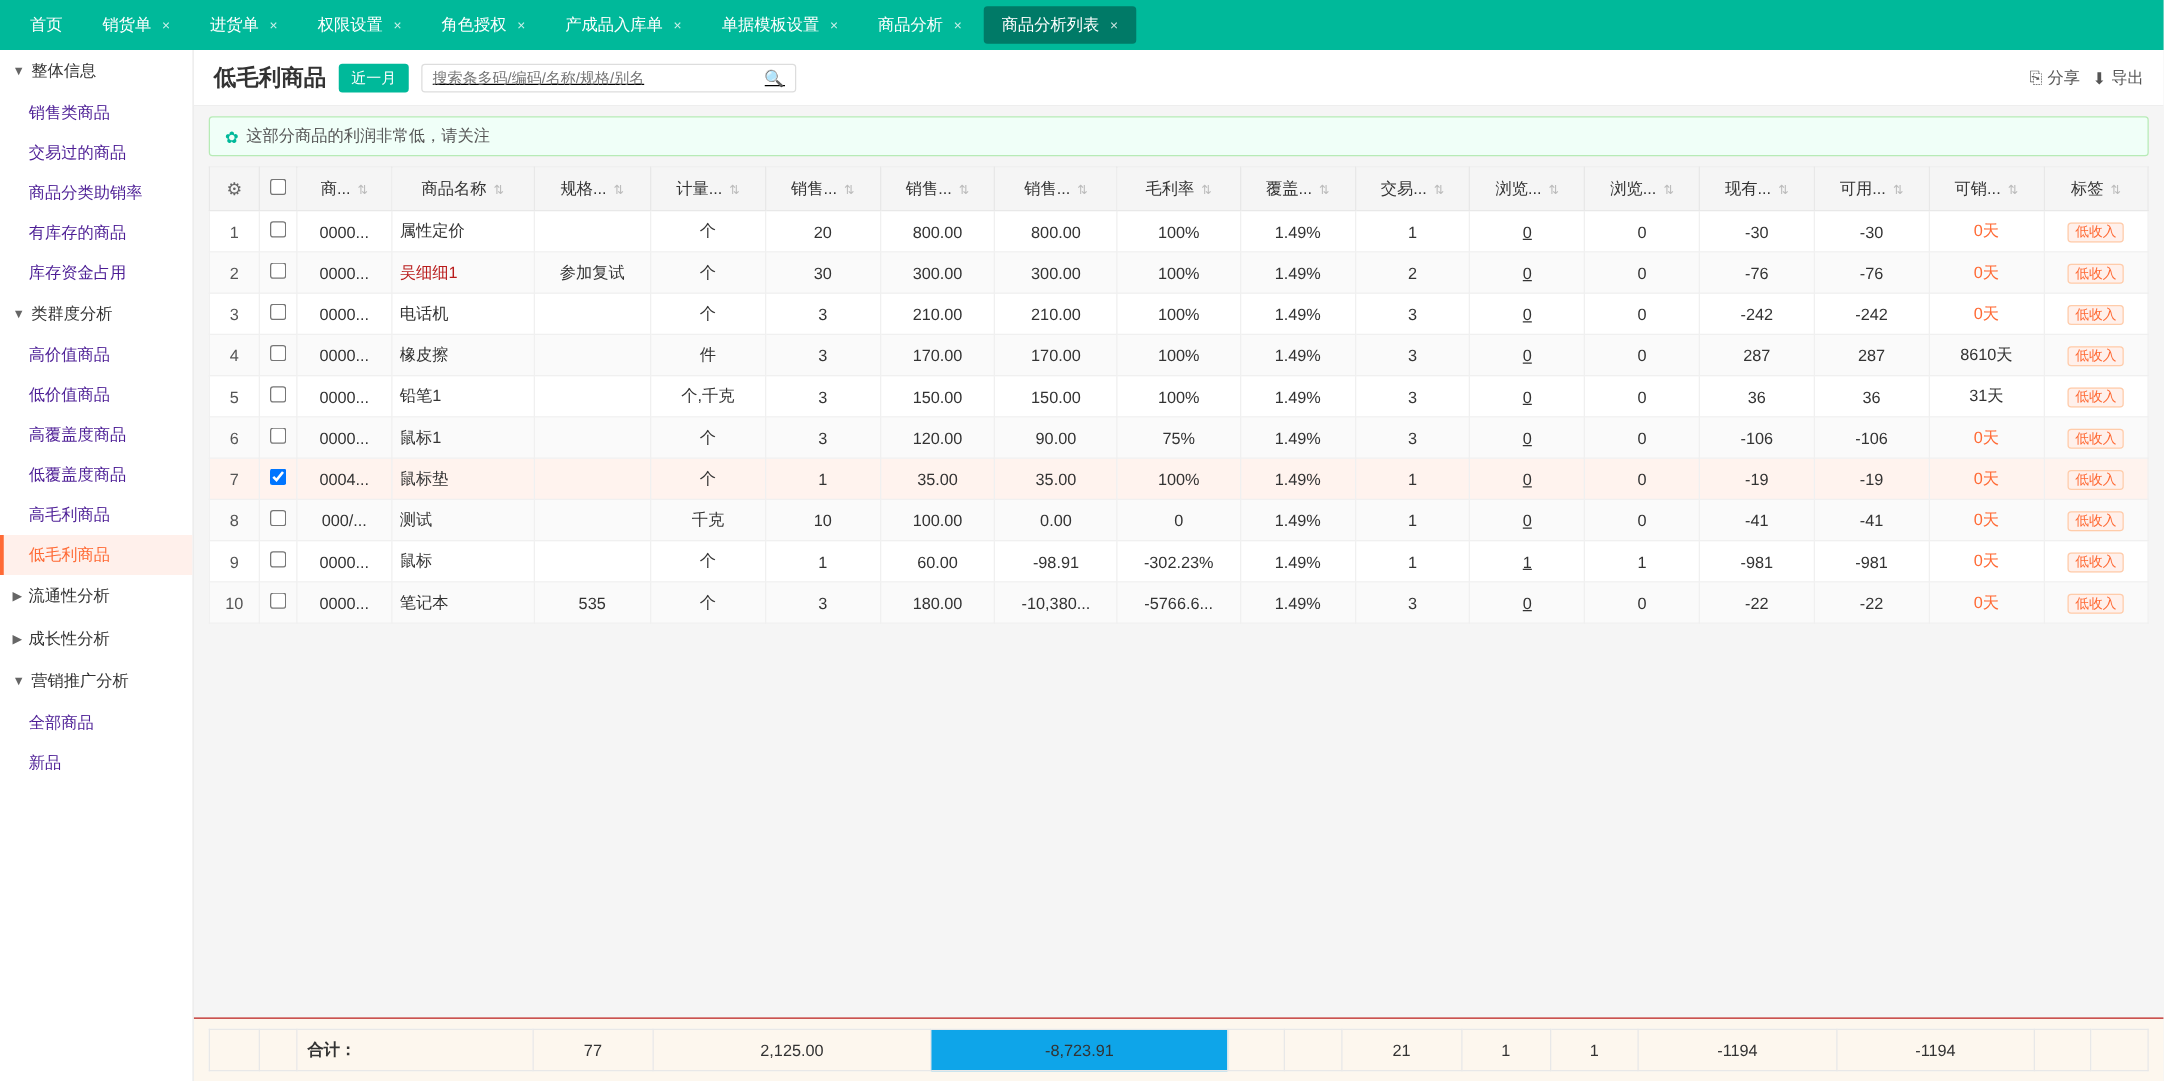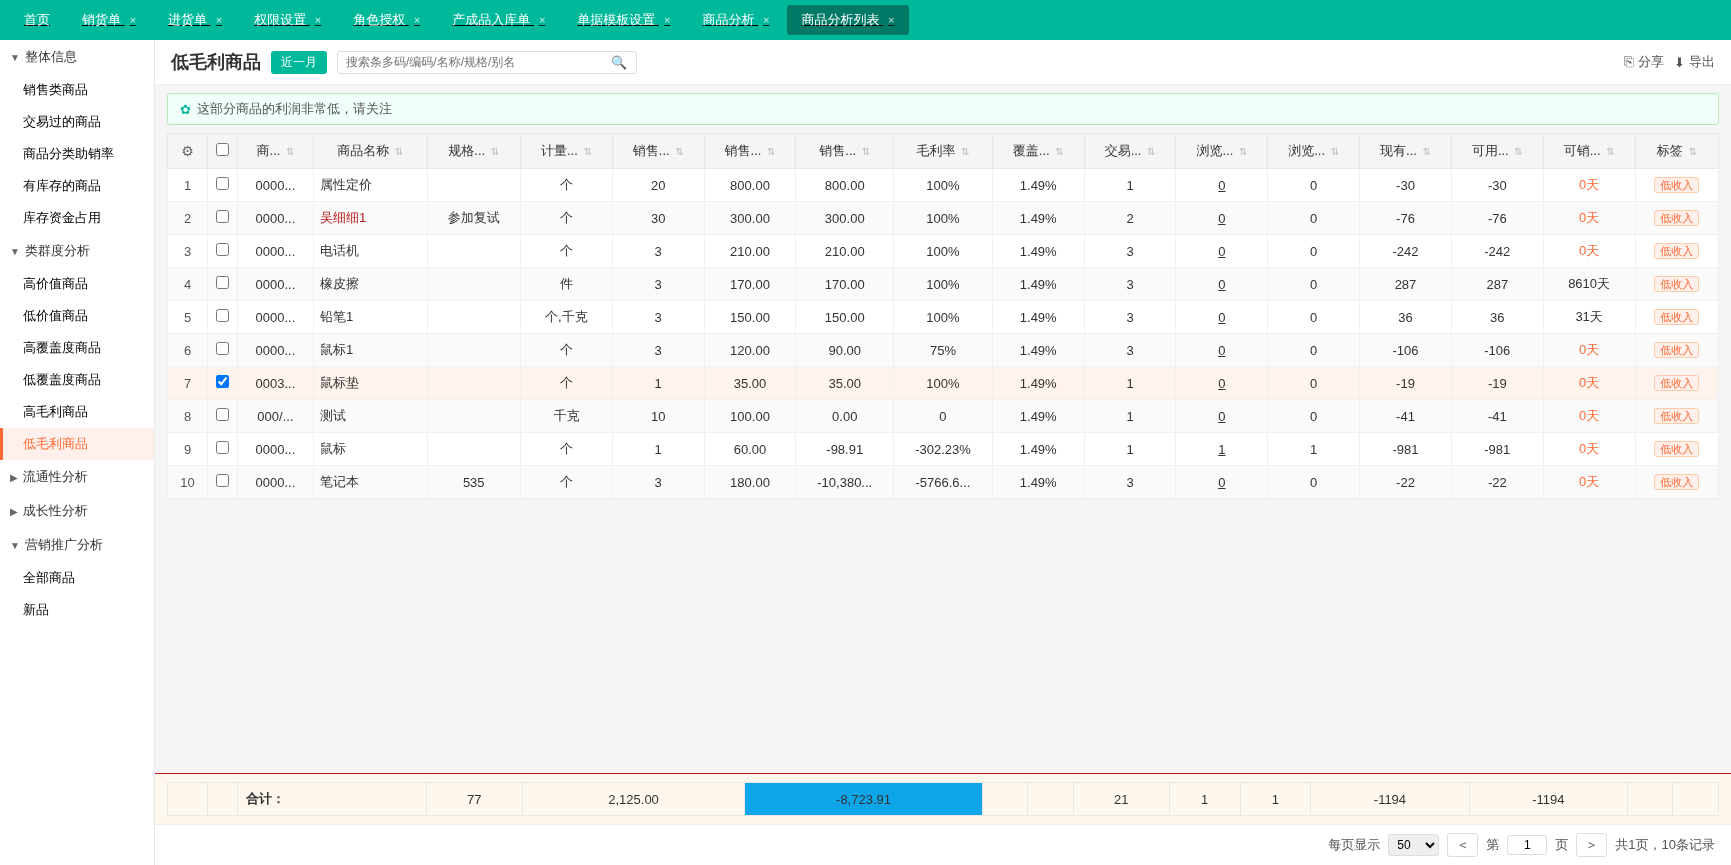--- a/index.html
+++ b/index.html
@@ -6,21 +6,20 @@
     body { background: #f5f5f5; overflow-x: hidden; }
 
     
     .top-nav {
       background: #00b99a;
       display: flex;
       align-items: center;
       height: 40px;
       padding: 0 10px;
       gap: 4px;
-      text-decoration: underline;
     }
     .nav-item {
       color: #fff;
       padding: 6px 14px;
       cursor: pointer;
       border-radius: 3px;
       white-space: nowrap;
       font-size: 13px;
     }
     .nav-item.active { background: #007a67; }
@@ -45,21 +44,21 @@
       align-items: center;
       padding: 8px 10px;
       color: #333;
       font-weight: 500;
       cursor: pointer;
       gap: 5px;
     }
     .sidebar-section-header .arrow { font-size: 10px; color: #666; }
     .sidebar-item {
       padding: 7px 10px 7px 20px;
-      color: #000000;
+      color: #4c1d95;
       cursor: pointer;
       border-left: 3px solid transparent;
     }
     .sidebar-item.active { background: #fff0eb; color: #ff6a35; border-left: 3px solid #ff6a35; }
 
     
     .content-area {
       flex: 1;
       display: flex;
       flex-direction: column;
@@ -91,20 +90,21 @@
     }
     .search-box {
       display: flex;
       align-items: center;
       border: 1px solid #ddd;
       border-radius: 3px;
       padding: 3px 8px;
       gap: 5px;
       flex: 1;
       max-width: 300px;
+      text-decoration: underline;
     }
     .search-box input {
       border: none;
       outline: none;
       font-size: 12px;
       color: #999;
       width: 100%;
     }
     .header-actions {
       margin-left: auto;
@@ -460,21 +460,21 @@
       <td style="text-decoration:underline; cursor:pointer;">0</td>
       <td>0</td>
       <td>-106</td>
       <td>-106</td>
       <td style="color:#ff6a35;">0天</td>
       <td><span class="tag-low-income">低收入</span></td>
     </tr>
             <tr class="row-selected">
       <td style="color:#555;">7</td>
       <td><input type="checkbox" checked="" style=""></td>
-      <td>0003...</td>
+      <td>0004...</td>
       <td style="text-align:left; cursor:pointer; color:#333;">鼠标垫</td>
       <td></td>
       <td>个</td>
       <td>1</td>
       <td>35.00</td>
       <td>35.00</td>
       <td>100%</td>
       <td>1.49%</td>
       <td>1</td>
       <td style="text-decoration:underline; cursor:pointer;">0</td>
@@ -565,28 +565,14 @@
           <td style="background:#fdf7ee; border:1px solid #e8e8e8;">1</td>
           <td style="background:#fdf7ee; border:1px solid #e8e8e8;">-1194</td>
           <td style="background:#fdf7ee; border:1px solid #e8e8e8;">-1194</td>
           <td style="background:#fdf7ee; border:1px solid #e8e8e8;"></td>
           <td style="background:#fdf7ee; border:1px solid #e8e8e8;"></td>
         </tr>
       </tbody>
         </table>
     </div>
 
-    <div class="pagination-bar">
-      <span>每页显示</span>
-      <select>
-        <option value="50">50</option>
-        <option value="100">100</option>
-        <option value="200">200</option>
-      </select>
-      <button class="page-btn">＜</button>
-      <span>第</span>
-      <input class="page-input" type="text" value="1" style="">
-      <span>页</span>
-      <button class="page-btn">＞</button>
-      <span>共1页，10条记录</span>
-    </div>
   </div>
 </div>
 
 </body></html>

